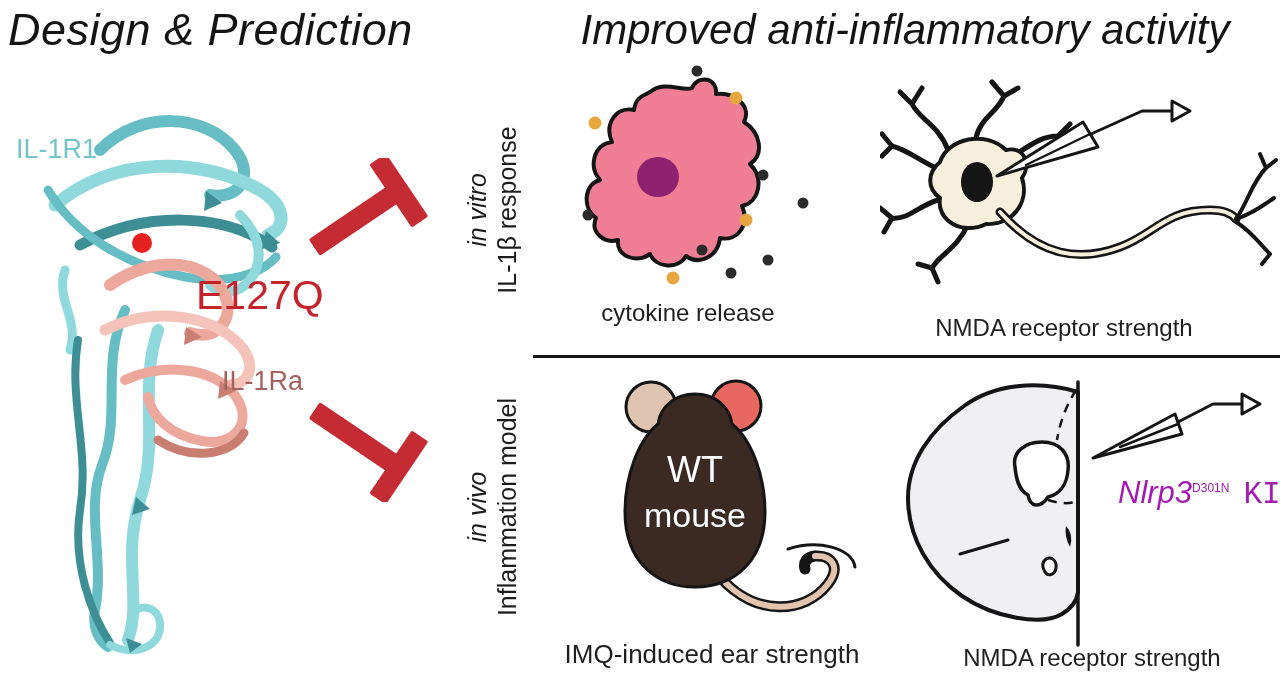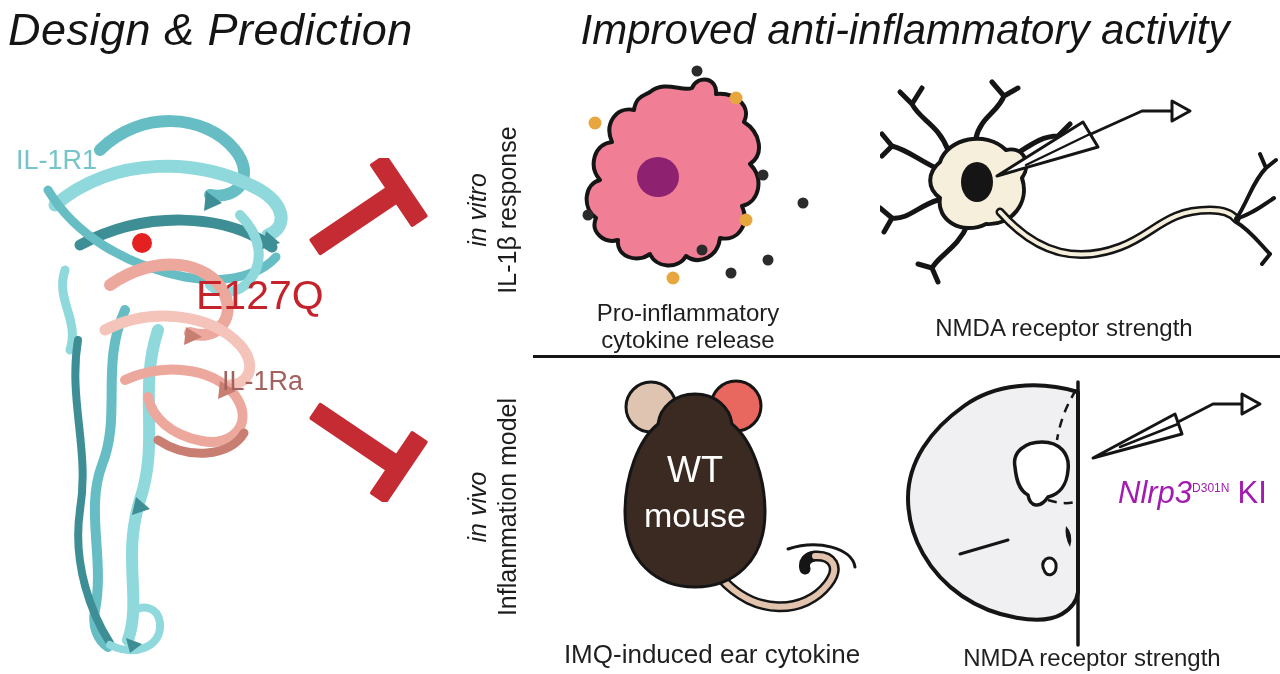--- a/index.html
+++ b/index.html
@@ -7,21 +7,21 @@
   .canvas{
     position:relative;width:1280px;height:674px;background:#ffffff;overflow:hidden;
     font-family:"Liberation Sans", sans-serif;color:var(--ink,#1b1b1b);
   }
   .abs{position:absolute;}
   .title{color:#141414;white-space:nowrap;font-style:italic;}
   .left-title{left:8px;top:4px;font-size:45px;letter-spacing:0.5px;}
   .right-title{left:550px;top:6px;width:710px;text-align:center;font-size:42px;}
   
   .lbl{position:absolute;white-space:nowrap;}
-  .receptor-lbl{left:16px;top:134px;font-size:27px;color:var(--receptor_label);margin-top:11px;}
+  .receptor-lbl{left:16px;top:134px;font-size:27px;color:var(--receptor_label);}
   .mutation-lbl{left:196px;top:272px;font-size:41px;color:var(--mutation_label);}
   .antagonist-lbl{left:222px;top:366px;font-size:27px;color:var(--antagonist_label);}
   .red-dot{left:132px;top:233px;width:20px;height:20px;border-radius:50%;background:var(--dot_red);}
   .protein-svg{left:10px;top:95px;}
   .tbar1{left:300px;top:158px;}
   .tbar2{left:300px;top:392px;}
   
   .axis{position:absolute;display:flex;flex-direction:column;align-items:center;justify-content:center;
         transform:rotate(-90deg);text-align:center;font-size:25px;line-height:30px;color:#1c1c1c;}
   .axis1{left:377px;top:179px;width:230px;height:62px;}
@@ -55,21 +55,21 @@
   .mouse-body{fill:var(--mouse_brown);stroke:#151515;stroke-width:3;}
   .ear-l{fill:var(--ear_left);stroke:#151515;stroke-width:3;}
   .ear-r{fill:var(--ear_right);stroke:#151515;stroke-width:3;}
   .tail-core{stroke:var(--tail_beige);fill:none;stroke-linecap:round;}
   .mouse-label{fill:#ffffff;font-family:"Liberation Sans",sans-serif;text-anchor:middle;}
   .brain-shape{fill:var(--brain_fill);stroke:#151515;stroke-width:4;stroke-linejoin:round;}
   .dashed{stroke:#151515;fill:none;stroke-width:2.5;stroke-dasharray:9 7;}
   .ink-fill{fill:#151515;}
   .brain-label{position:absolute;left:228px;top:108px;color:var(--purple_text);font-size:31px;line-height:36px;white-space:nowrap;}
   .brain-label sup{font-size:12px;margin-top:8px;}
-  .brain-label .ki{margin-left:8px;}
+  .brain-label .ki{margin-left:14px;font-family:Liberation Mono, monospace;}
 </style>
 </head>
 <body>
 
 <div class="canvas">
 
   <section>
     <div class="abs title left-title">Design &amp; Prediction</div>
 
     <svg class="abs protein-svg" width="320" height="575" viewBox="0 0 320 575">
@@ -149,21 +149,20 @@
           <circle class="dot-b" cx="142" cy="188" r="5.5"></circle>
           <circle class="dot-b" cx="171" cy="211" r="5.5"></circle>
           <circle class="dot-b" cx="208" cy="198" r="5.5"></circle>
           <circle class="dot-o" cx="176" cy="36" r="6.5"></circle>
           <circle class="dot-o" cx="35" cy="61" r="6.5"></circle>
           <circle class="dot-o" cx="186" cy="158" r="6.5"></circle>
           <circle class="dot-o" cx="113" cy="216" r="6.5"></circle>
         </g>
       </svg>
       <div class="caption cap-cell">
-        <span style="display:block">Pro-inflammatory</span>
         <span style="display:block">cytokine release</span>
       </div>
     </div>
 
     <div class="panel panel-neuron">
       <svg width="400" height="298" viewBox="0 0 400 298">
         <g class="outline" stroke-width="5">
           <path d="M 60,108 C 38,98 28,88 12,84 M 12,84 L 2,72 M 12,84 L 2,94"></path>
           <path d="M 68,88 C 58,62 40,58 32,42 M 32,42 L 20,30 M 32,42 L 42,26"></path>
           <path d="M 96,76 C 100,56 118,50 124,34 M 124,34 L 112,20 M 124,34 L 138,26"></path>
@@ -201,21 +200,21 @@
         <g>
           <path class="outline" stroke-width="3" d="M 228,187 C 258,177 292,186 295,205"></path>
           <path class="outline" stroke-width="11" d="M 160,215 C 195,255 245,252 268,222 C 281,205 272,193 255,194 C 247,195 243,200 245,207"></path>
           <path class="tail-core" stroke-width="6" d="M 160,215 C 195,255 245,252 268,222 C 281,205 272,193 255,194"></path>
         </g>
         <path class="mouse-body" d="M 135,32 C 155,32 170,45 172,62 C 192,78 205,115 205,150 C 205,200 173,225 135,225 C 97,225 65,200 65,150 C 65,115 78,78 98,62 C 100,45 115,32 135,32 Z"></path>
         <text class="mouse-label" x="135" y="120" font-size="36">WT</text>
         <text class="mouse-label" x="135" y="165" font-size="34">mouse</text>
       </svg>
       <div class="caption cap-mouse">
-        <span>IMQ-induced ear cytokine</span>
+        <span>IMQ-induced ear strength</span>
       </div>
     </div>
 
     <div class="panel panel-brain">
       <svg width="390" height="312" viewBox="0 0 390 312">
         <path class="brain-shape" d="M 188,30 C 148,18 104,22 74,44 C 40,68 18,100 18,136 C 18,176 40,212 72,234 C 104,256 152,264 172,252 C 182,246 187,238 188,230 Z"></path>
         <line class="outline" stroke-width="3.5" x1="188" y1="20" x2="188" y2="283"></line>
         <path class="dashed" d="M 186,28 C 176,44 170,60 167,78"></path>
         <path class="dashed" d="M 158,138 C 170,142 180,142 188,139"></path>
         <path class="white-shape" stroke-width="3.5" d="M 125,105 C 122,90 135,80 152,80 C 170,80 180,92 178,108 C 177,122 170,132 158,135 C 150,147 140,145 138,133 C 128,128 126,115 125,105 Z"></path>

